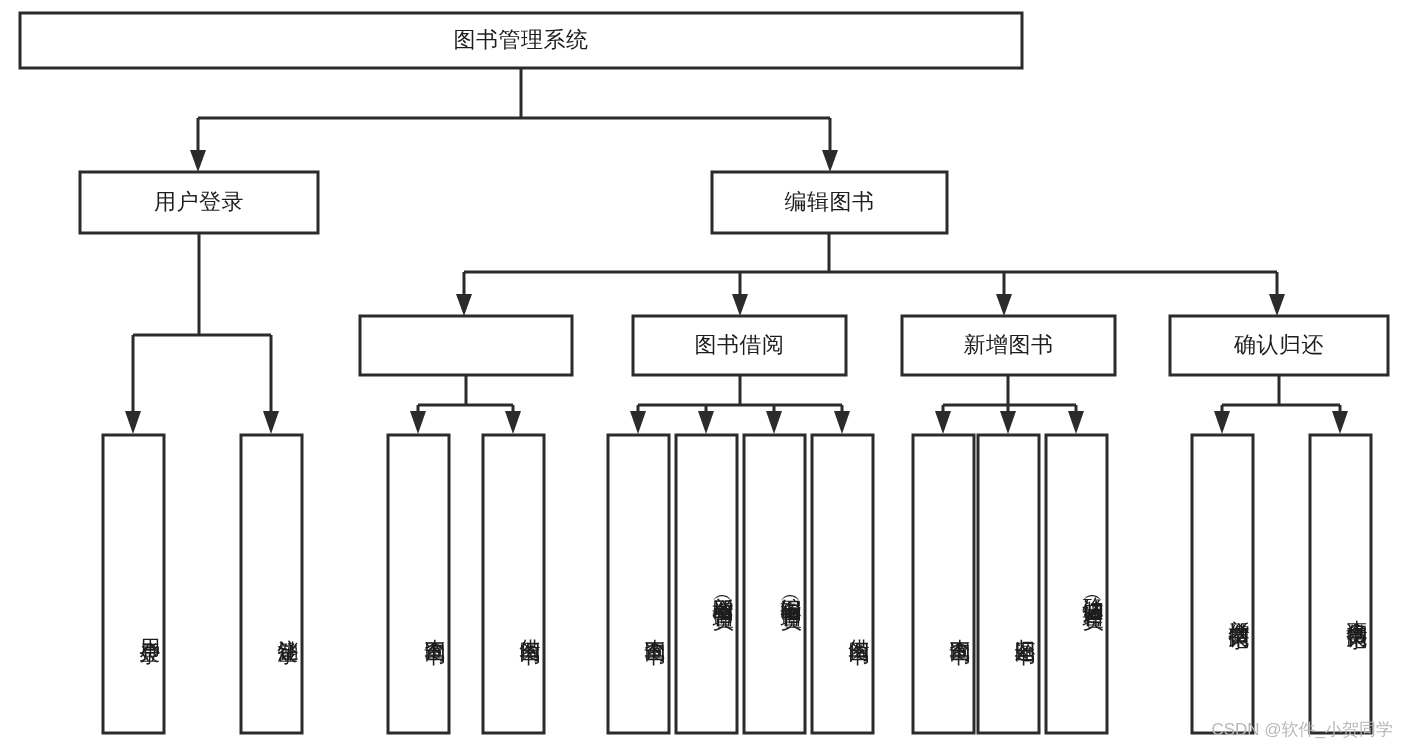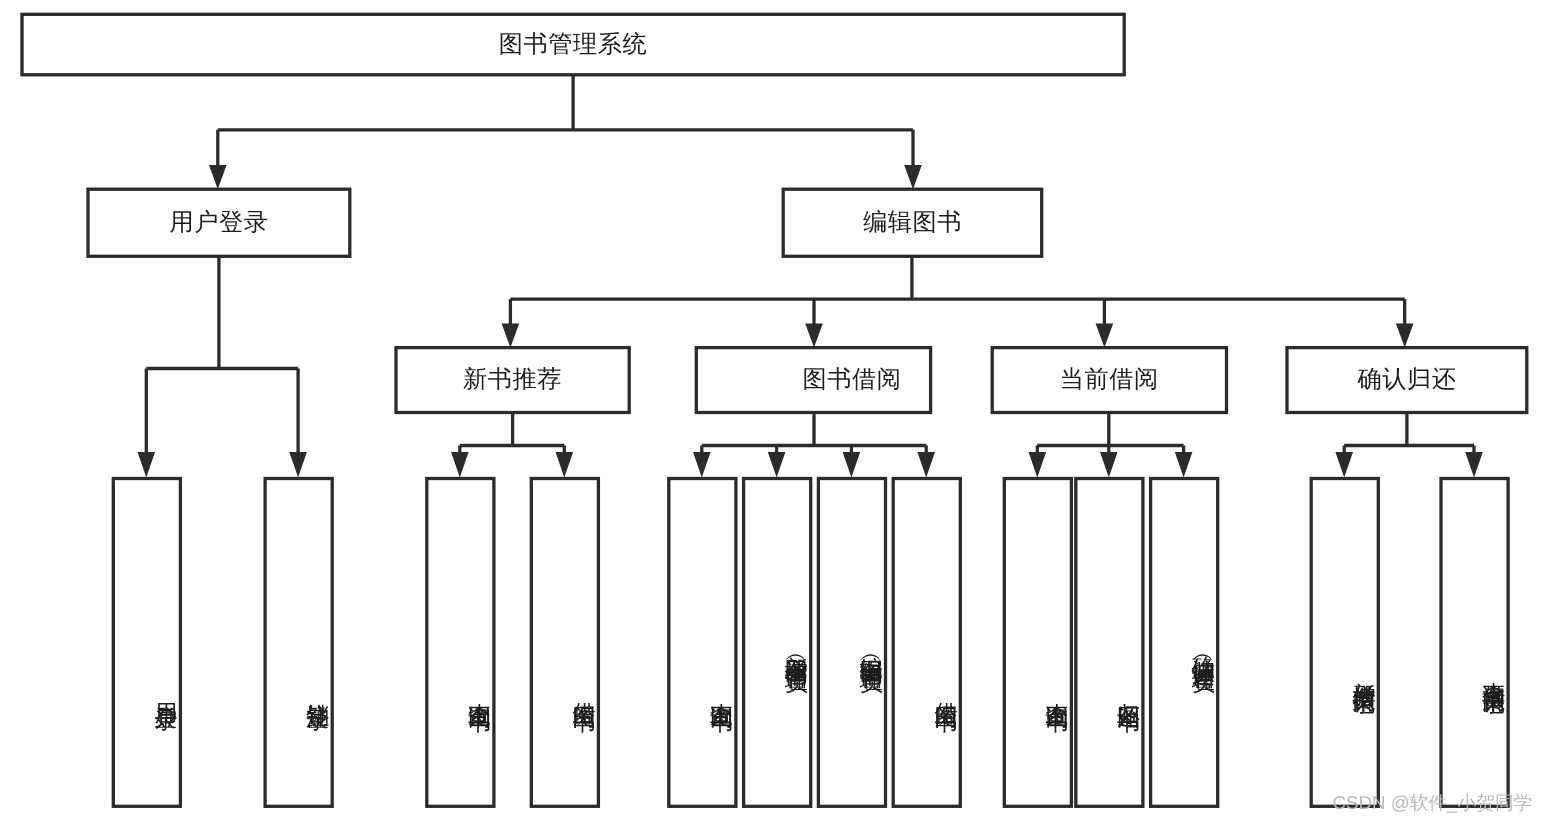--- a/index.html
+++ b/index.html
@@ -175,23 +175,22 @@
     <rect class="node-box" x="1192" y="435" width="61" height="298"></rect>
     <rect class="node-box" x="1310" y="435" width="61" height="298"></rect>
 
   </svg>
 
   <div class="node-label label-h" style="left:20px; top:13px; width:1002px; height:55px;">图书管理系统</div>
 
   <div class="node-label label-h" style="left:80px; top:172px; width:238px; height:61px;">用户登录</div>
   <div class="node-label label-h" style="left:712px; top:172px; width:235px; height:61px;">编辑图书</div>
 
-  <div class="node-label label-h" style="left:360px; top:316px; width:212px; height:59px;">新书推荐</div>
-  <div class="node-label label-h" style="left:633px; top:316px; width:213px; height:59px;margin-left:35px;">图书借阅</div>
-  <div class="node-label label-h" style="left:902px; top:316px; width:213px; height:59px;">当前借阅</div>
+  <div class="node-label label-h" style="left:633px; top:316px; width:213px; height:59px;">图书借阅</div>
+  <div class="node-label label-h" style="left:902px; top:316px; width:213px; height:59px;">新增图书</div>
   <div class="node-label label-h" style="left:1170px; top:316px; width:218px; height:59px;">确认归还</div>
 
   <div class="node-label label-v" style="left:103px; top:435px; width:61px; height:298px; padding-top:84px;">用户登录</div>
   <div class="node-label label-v" style="left:241px; top:435px; width:61px; height:298px; padding-top:84px;">注销登录</div>
 
   <div class="node-label label-v" style="left:388px; top:435px; width:61px; height:298px; padding-top:84px;">查询图书</div>
   <div class="node-label label-v" style="left:483px; top:435px; width:61px; height:298px; padding-top:84px;">借阅图书</div>
 
   <div class="node-label label-v" style="left:608px; top:435px; width:61px; height:298px; padding-top:84px;">查询图书</div>
   <div class="node-label label-v tall" style="left:676px; top:435px; width:61px; height:298px; padding-top:10px;">新增图书（管理员）</div>

